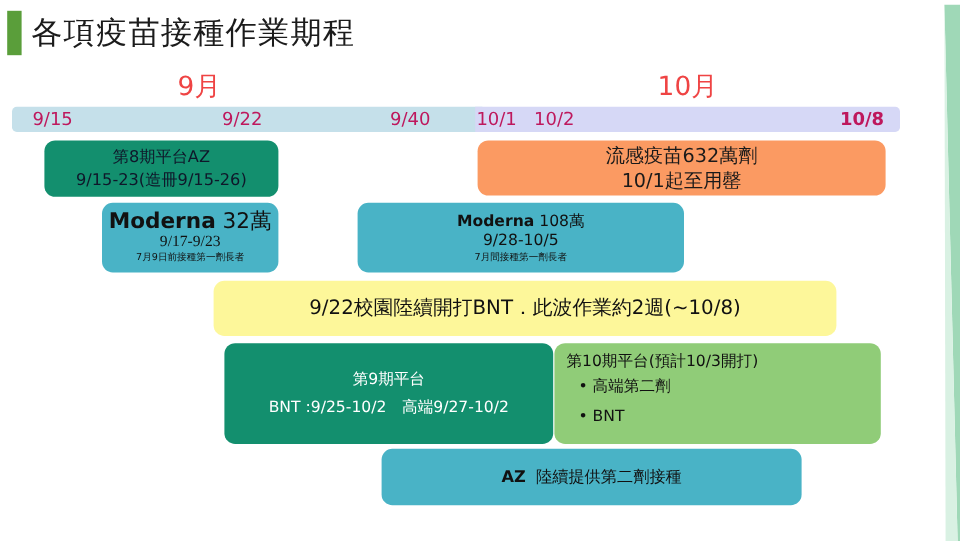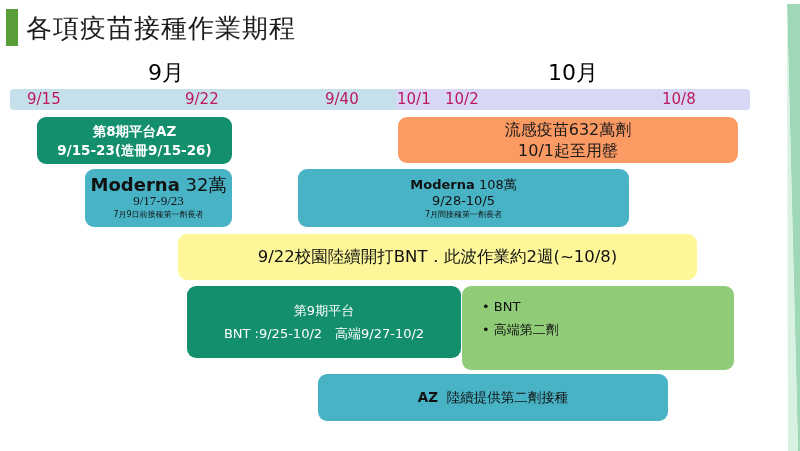--- a/index.html
+++ b/index.html
@@ -5,21 +5,21 @@
   html, body { margin: 0; padding: 0; }
   body {
     width: 800px; height: 451px; position: relative; overflow: hidden;
     background: #ffffff;
     font-family: "DejaVu Sans", "Liberation Sans", sans-serif;
     color: #1a1a1a;
   }
   .abs { position: absolute; box-sizing: border-box; }
   .title-bar { left: 6px; top: 9px; width: 12px; height: 37px; background: #5a9e3a; }
   .title { left: 26px; top: 8px; font-size: 26px; line-height: 40px; letter-spacing: 1px; color: #1b1b1b; }
-  .month { font-size: 22px; line-height: 30px; color: #000000; }
+  .month { font-size: 22px; line-height: 30px; color: #ef4444; }
   .axis-sep { top: 89px; height: 21px; border-radius: 4px; }
   .tick { top: 89px; font-size: 15px; line-height: 21px; color: #be185d; white-space: nowrap; }
   .box {
     border-radius: 9px; display: flex; flex-direction: column;
     align-items: center; justify-content: center; text-align: center;
   }
   .box .l { white-space: nowrap; }
   .deco { right: 0; top: 0; width: 40px; height: 451px; }
 </style>
 </head>
@@ -32,56 +32,57 @@
 <div class="abs month" style="left:548px; top:58px;">10月</div>
 
 <div class="abs axis-sep" style="left:10px; width:392px; background:#c5e0ea; border-radius:4px 0 0 4px;"></div>
 <div class="abs axis-sep" style="left:396px; width:354px; background:#d6d8f6; border-radius:0 4px 4px 0;"></div>
 
 <div class="abs tick" style="left:27px;">9/15</div>
 <div class="abs tick" style="left:185px;">9/22</div>
 <div class="abs tick" style="left:325px;">9/40</div>
 <div class="abs tick" style="left:397px;">10/1</div>
 <div class="abs tick" style="left:445px;">10/2</div>
-<div class="abs tick" style="left:662px;">10/8</div>
+<div class="abs tick" style="left:700px;font-weight:bold;">10/8</div>
 
-<div class="abs box" style="left:37px; top:117px; width:195px; height:47px; background:#138f6e; color:#ffffff; font-size:13.5px; line-height:19px;font-weight:bold;">
+<div class="abs box" style="left:37px; top:117px; width:195px; height:47px; background:#138f6e; color:#0f172a; font-size:13.5px; line-height:19px;">
   <span class="l">第8期平台AZ</span>
   <span class="l">9/15-23(造冊9/15-26)</span>
 </div>
 
 <div class="abs box" style="left:398px; top:117px; width:340px; height:46px; background:#fb9a62; color:#1a1a1a; font-size:16px; line-height:21px;">
   <span class="l">流感疫苗632萬劑</span>
   <span class="l">10/1起至用罄</span>
 </div>
 
 <div class="abs box" style="left:85px; top:169px; width:147px; height:58px; background:#49b3c6; color:#111;">
   <span class="l" style="font-size:18px; line-height:16px;"><b>Moderna</b> <span>32萬</span></span>
   <span class="l" style="font-size:13px; line-height:16px;font-family:Liberation Serif, serif;">9/17-9/23</span>
   <span class="l" style="font-size:8px; line-height:11px;">7月9日前接種第一劑長者</span>
 </div>
 
-<div class="abs box" style="left:298px; top:169px; width:331px; height:58px; background:#49b3c6; color:#111;">
+<div class="abs box" style="left:298px; top:169px; width:272px; height:58px; background:#49b3c6; color:#111;">
   <span class="l" style="font-size:13px; line-height:16px;"><b>Moderna</b> <span>108萬</span></span>
   <span class="l" style="font-size:13px; line-height:16px;">9/28-10/5</span>
   <span class="l" style="font-size:8px; line-height:11px;">7月間接種第一劑長者</span>
 </div>
 
 <div class="abs box" style="left:178px; top:234px; width:519px; height:46px; background:#fdf79a; color:#111; font-size:16.5px;">
   <span class="l">9/22校園陸續開打BNT．此波作業約2週(~10/8)</span>
 </div>
 
-<div class="abs box" style="left:187px; top:286px; width:274px; height:72px; background:#138f6e; color:#fff; font-size:13px; line-height:23px;">
+<div class="abs box" style="left:187px; top:286px; width:274px; height:84px; background:#138f6e; color:#fff; font-size:13px; line-height:23px;">
   <span class="l">第9期平台</span>
   <span class="l">BNT :9/25-10/2　高端9/27-10/2</span>
 </div>
 
 <div class="abs" style="left:462px; top:286px; width:272px; height:84px; background:#90cc78; border-radius:9px; color:#111; padding:6px 0 0 10px;">
+  <div style="font-size:13px; line-height:20px; white-space:nowrap;">第10期平台(預計10/3開打)</div>
+  <div style="font-size:13px; line-height:21px; padding-left:10px; white-space:nowrap;">• <span>高端第二劑</span></div>
   <div style="font-size:13px; line-height:25px; padding-left:10px; margin-top:2px; white-space:nowrap;">• <span>BNT</span></div>
-  <div style="font-size:13px; line-height:21px; padding-left:10px; white-space:nowrap;">• <span>高端第二劑</span></div>
 </div>
 
 <div class="abs box" style="left:318px; top:374px; width:350px; height:47px; background:#49b3c6; color:#111; font-size:13.5px;">
   <span class="l"><b>AZ</b>&nbsp; <span>陸續提供第二劑接種</span></span>
 </div>
 
 <svg class="abs deco" viewBox="0 0 40 451">
   <polygon points="27,4 40,4 40,451 38,451" fill="#9fd8b7"></polygon>
   <polygon points="27,4 38,451 28,451" fill="#d9f1e3"></polygon>
 </svg>

